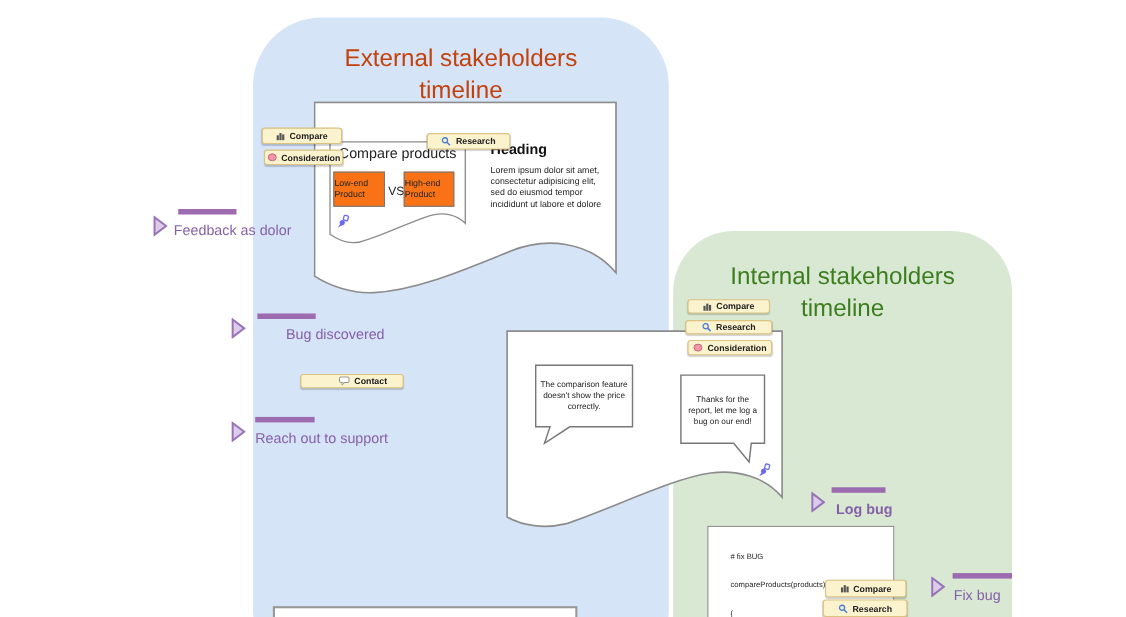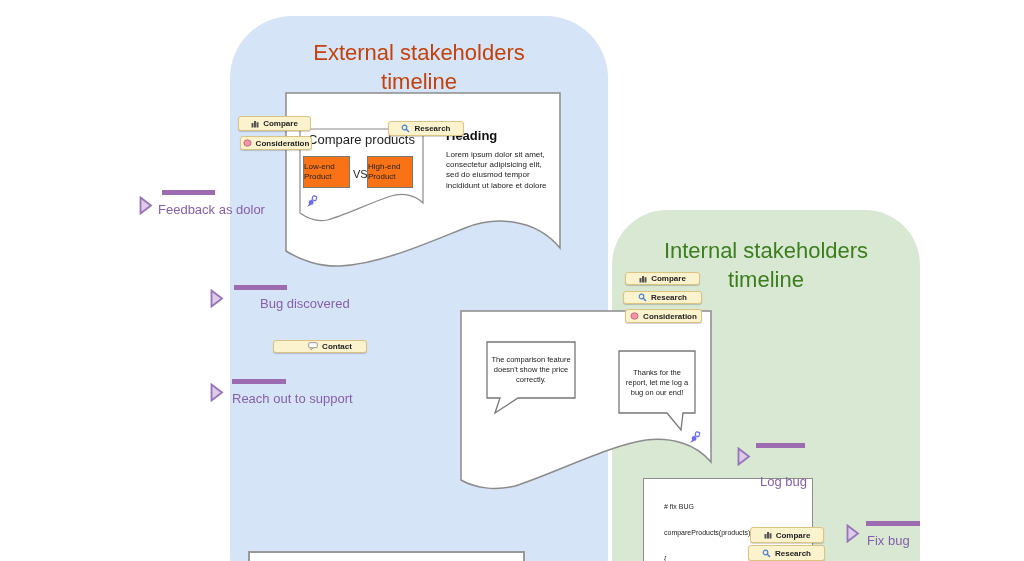--- a/index.html
+++ b/index.html
@@ -41,21 +41,21 @@
     font-size:13px; color:#222; }
   .product-box { position:absolute; border:1px solid #777; background:#f97316;
     font-size:8px; line-height:1.2; color:#222; display:flex; align-items:center;
     justify-content:center; text-align:left; }
   .vs-label { position:absolute; font-size:11px; color:#222; }
   .heading-label { position:absolute; left:161px; top:36px; font-size:13px;
     font-weight:bold; color:#111; }
   .body-text { position:absolute; left:161px; top:58px; width:110px;
     font-size:8px; line-height:1.28; color:#222; }
 
-  .card-conversation { left:460px; top:310px; width:253px; height:185px;padding-left:12px; }
+  .card-conversation { left:460px; top:300px; width:253px; height:185px;padding-left:12px; }
   .bubble-text { position:absolute; font-size:7.5px; line-height:1.3; color:#222;
     text-align:center; }
 
   .card-code { left:643px; top:478px; width:170px; height:100px;
     background:#fff; border:1.5px solid #8C8C8C; }
   .code-lines { position:absolute; left:20px; top:7px; font-size:7px;
     line-height:1.24; color:#222; white-space:pre; }
 
   .card-empty { left:248px; top:551px; width:277px; height:40px;
     background:#fff; border:2px solid #999; }
@@ -243,21 +243,21 @@
   <svg class="ms-triangle" style="left:210px; top:383px;" width="14" height="19" viewBox="0 0 14 19">
     <polygon points="1.5,1.5 12,9.5 1.5,17.5" fill="#DCCCEA" stroke="#9973B8" stroke-width="1.8"></polygon>
   </svg>
   <div class="ms-bar" style="left:232px; top:379px; width:54px;"></div>
   <div class="ms-label" style="left:232px; top:391px;">Reach out to support</div>
 
   <svg class="ms-triangle" style="left:737px; top:447px;" width="14" height="19" viewBox="0 0 14 19">
     <polygon points="1.5,1.5 12,9.5 1.5,17.5" fill="#DCCCEA" stroke="#9973B8" stroke-width="1.8"></polygon>
   </svg>
   <div class="ms-bar" style="left:756px; top:443px; width:49px;"></div>
-  <div class="ms-label" style="left:760px; top:474px;">Log bug</div>
+  <div class="ms-label" style="left:760px; top:455px;font-weight:bold;">Log bug</div>
 
   <svg class="ms-triangle" style="left:846px; top:524px;" width="14" height="19" viewBox="0 0 14 19">
     <polygon points="1.5,1.5 12,9.5 1.5,17.5" fill="#DCCCEA" stroke="#9973B8" stroke-width="1.8"></polygon>
   </svg>
   <div class="ms-bar" style="left:866px; top:521px; width:54px;"></div>
   <div class="ms-label" style="left:867px; top:533px;">Fix bug</div>
 
 </div>
 
 </body></html>

